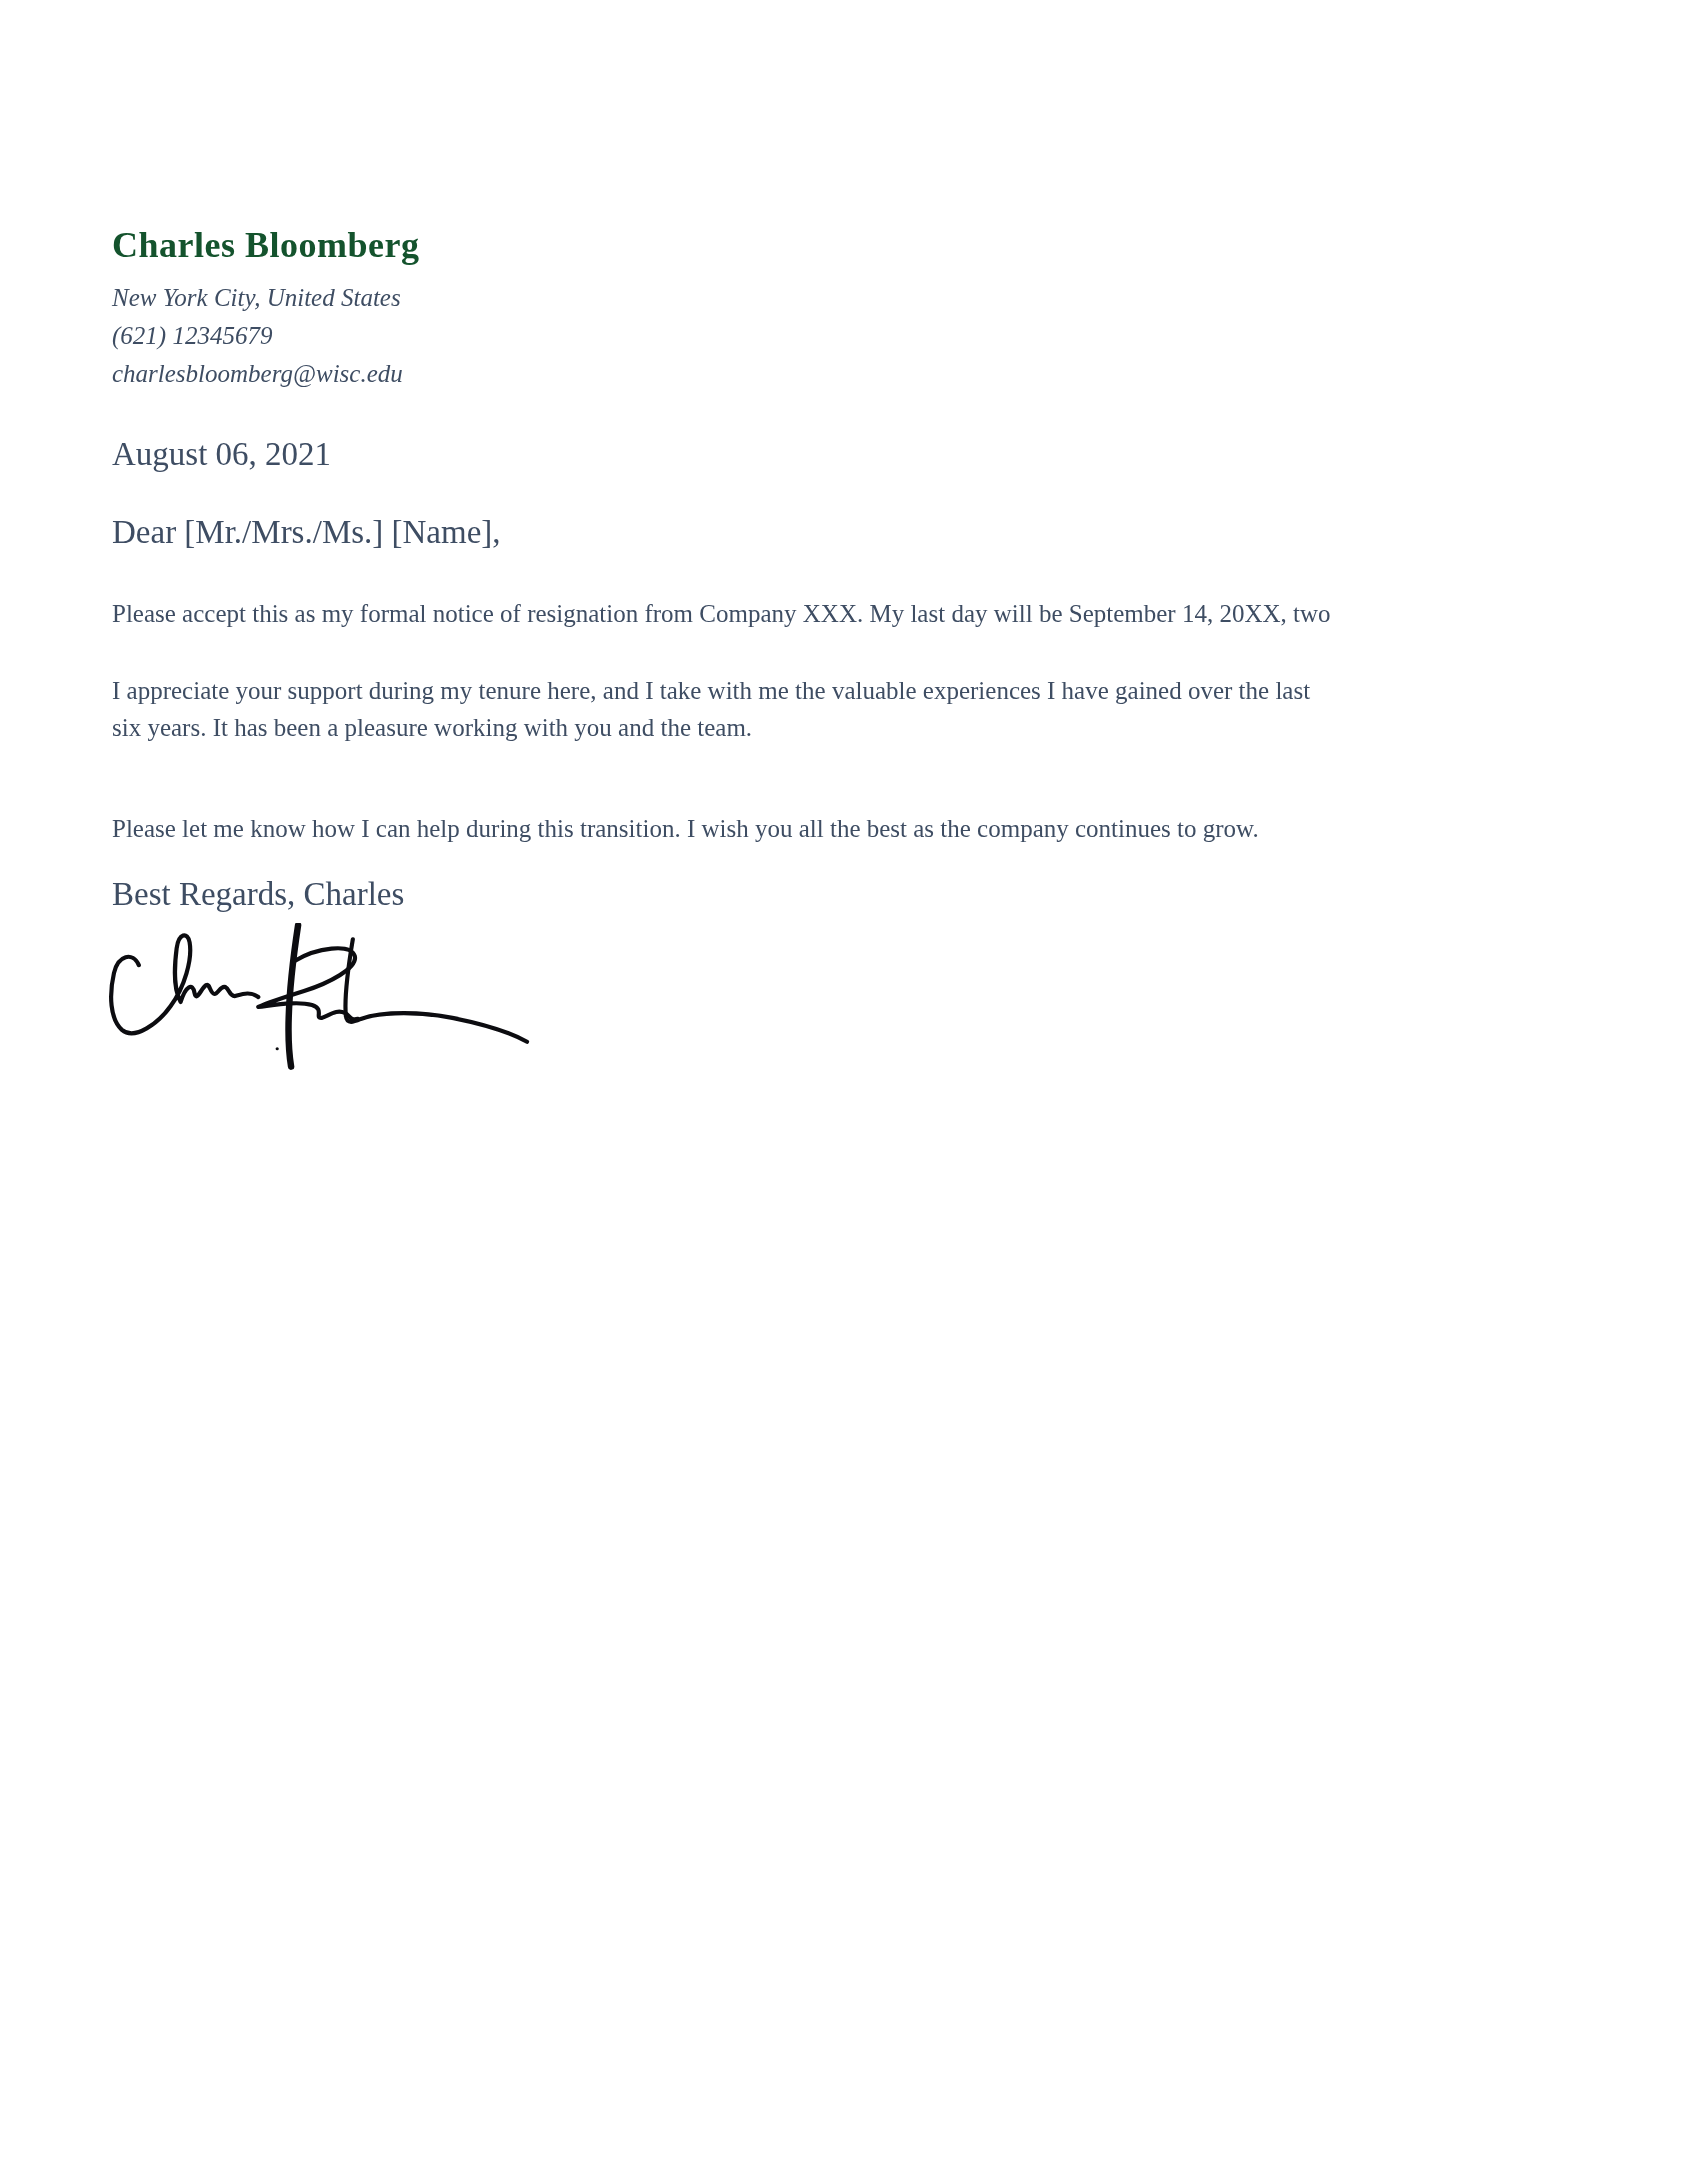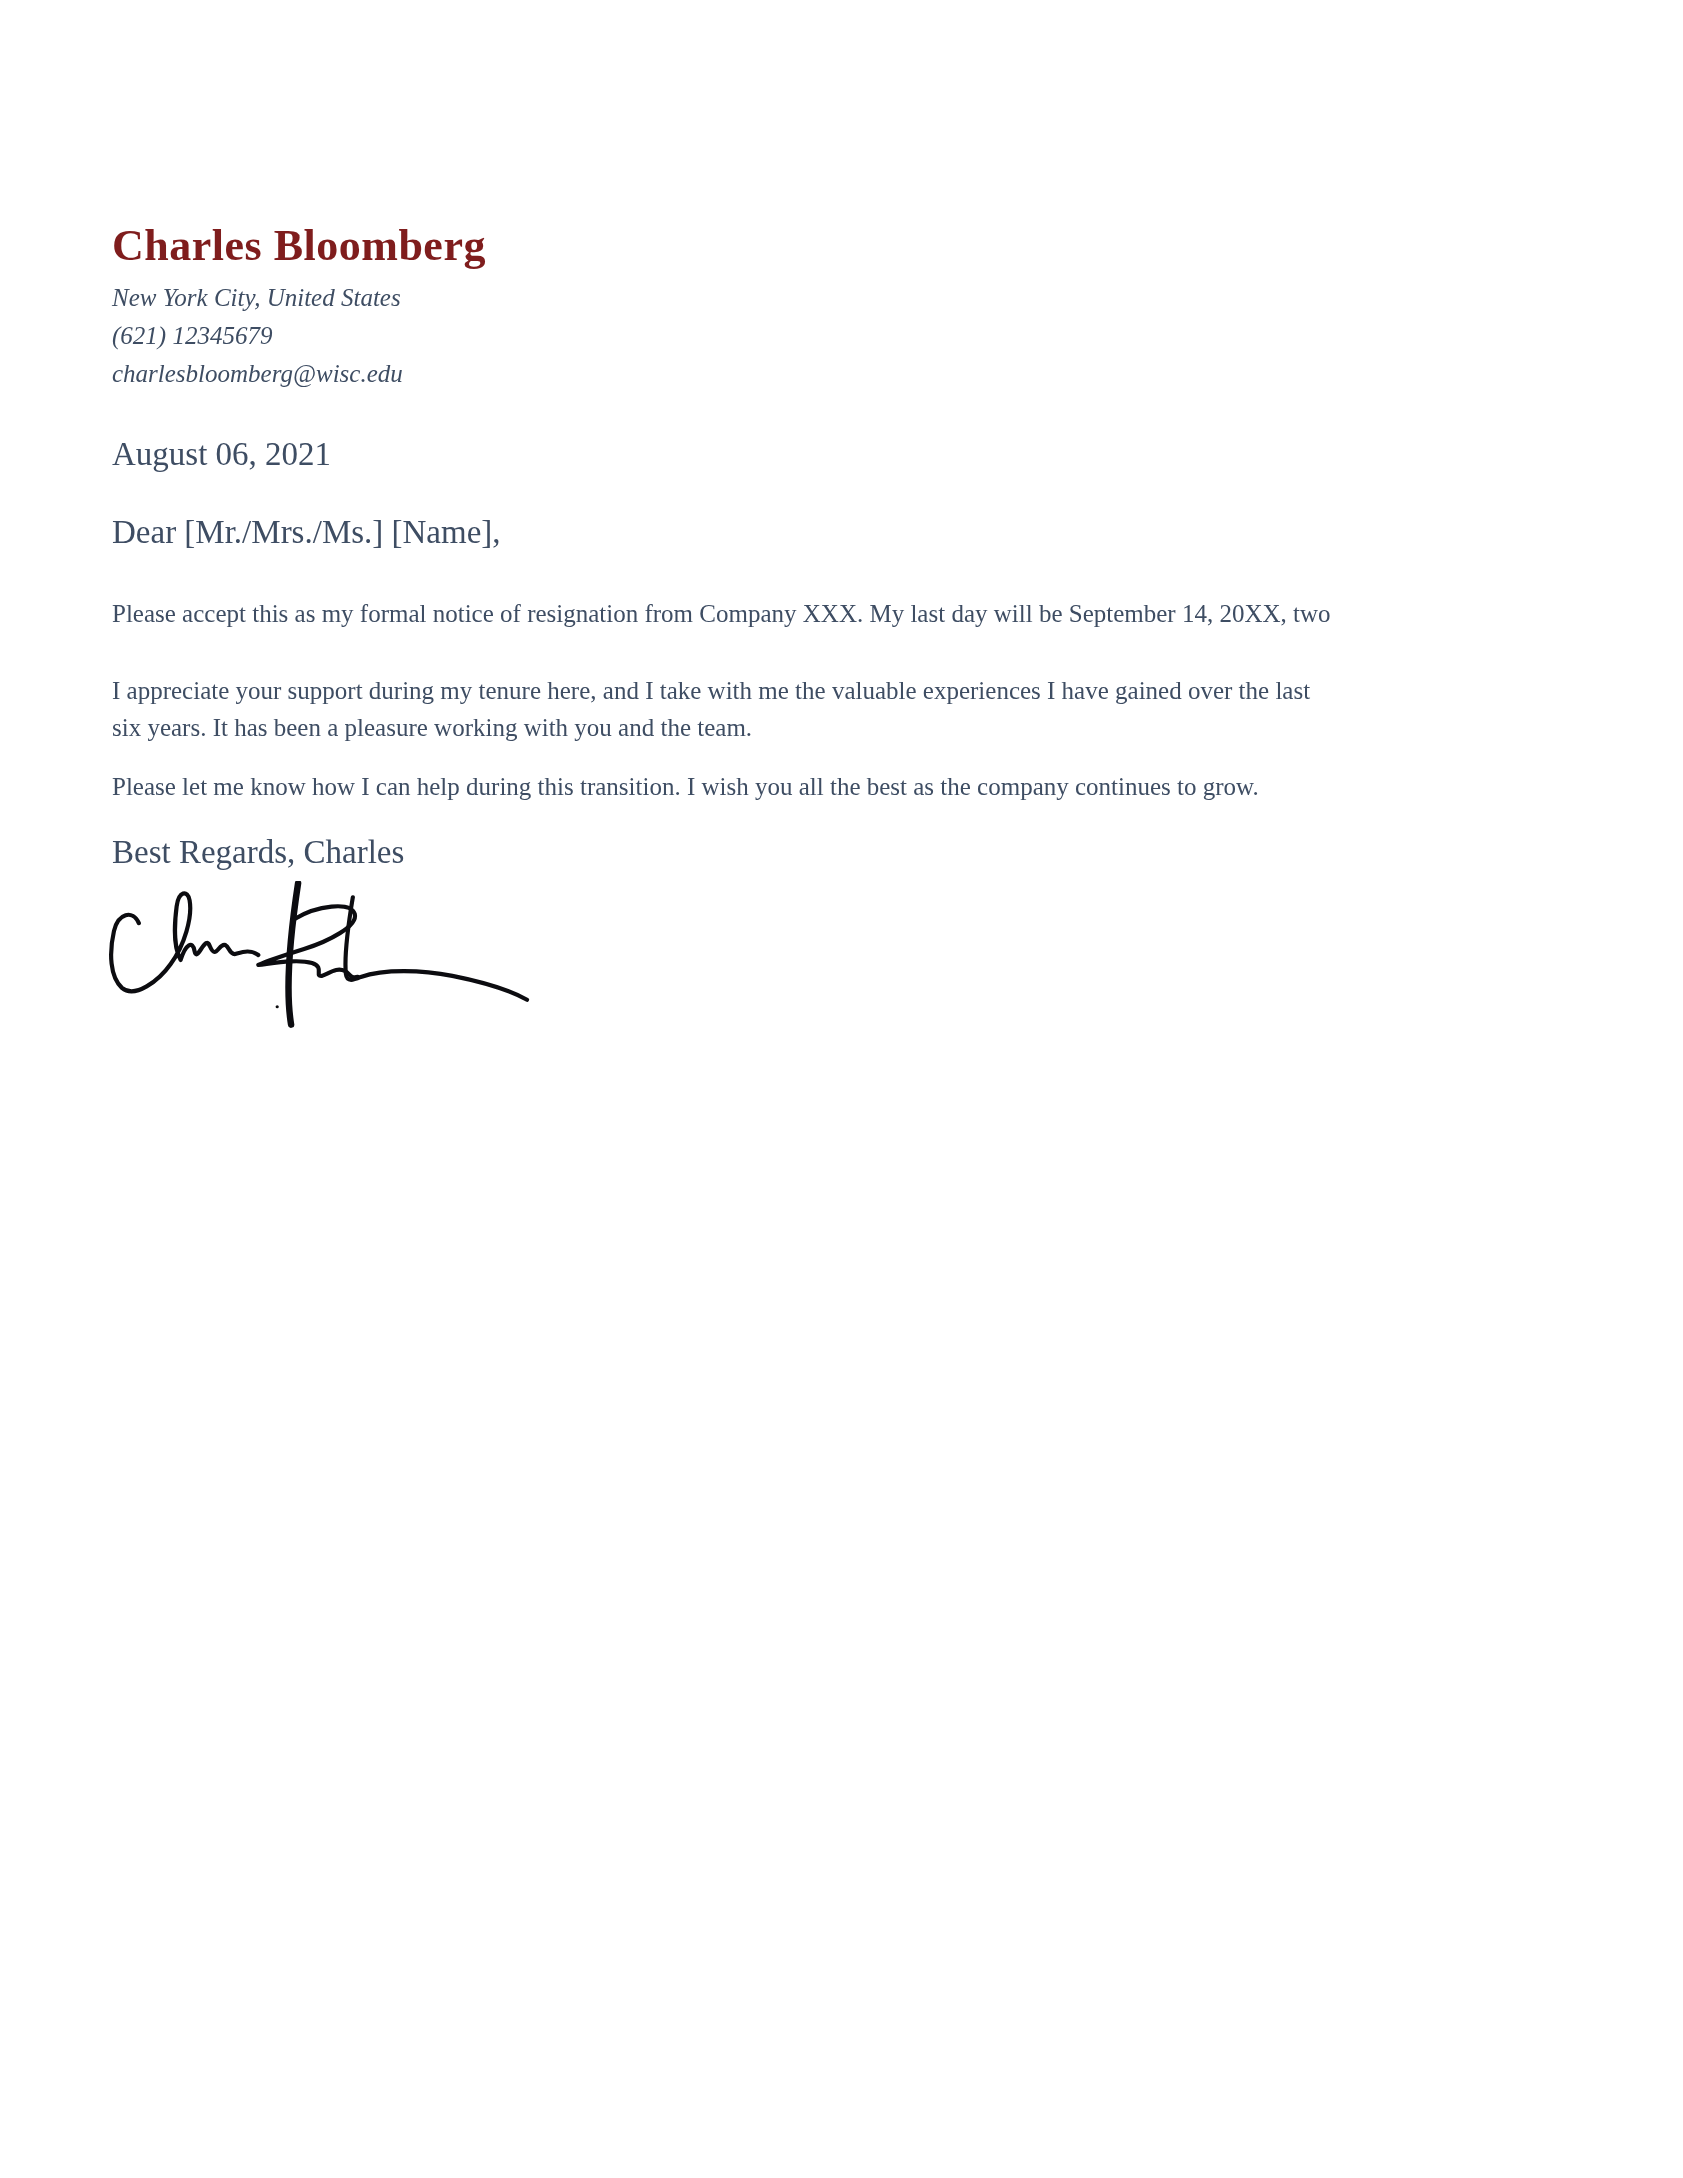--- a/index.html
+++ b/index.html
@@ -17,24 +17,24 @@
   }
   .content {
     position: absolute;
     top: 0;
     left: 112px;
     right: 112px;
     padding-top: 220px;
   }
   .sender-name {
     margin: 0;
-    font-size: 44px;
+    font-size: 36px;
     line-height: 51px;
     font-weight: 700;
-    color: #7f1d1d;
+    color: #14532d;
     letter-spacing: 0.5px;
   }
   .contact-block {
     margin-top: 8px;
   }
   .contact-line {
     margin: 0;
     font-size: 25px;
     line-height: 38px;
     color: #3e4d63;
@@ -48,21 +48,21 @@
     color: #3e4d63;
     white-space: nowrap;
   }
   .date-block     { margin-top: 42px; }
   .recipient-block{ margin-top: 40px; }
   .salutation-block{ margin-top: 40px; }
   .paragraph {
     margin-top: 40px;
   }
   .paragraph.first { margin-top: 44px; }
-  .paragraph.third { margin-top: 22px; }
+  .paragraph.third { margin-top: 64px; }
   .para-line {
     margin: 0;
     font-size: 25px;
     line-height: 37px;
     color: #3e4d63;
     white-space: nowrap;
   }
   .closing-block { margin-top: 28px; }
   .signature-wrap {
     margin-top: 10px;

